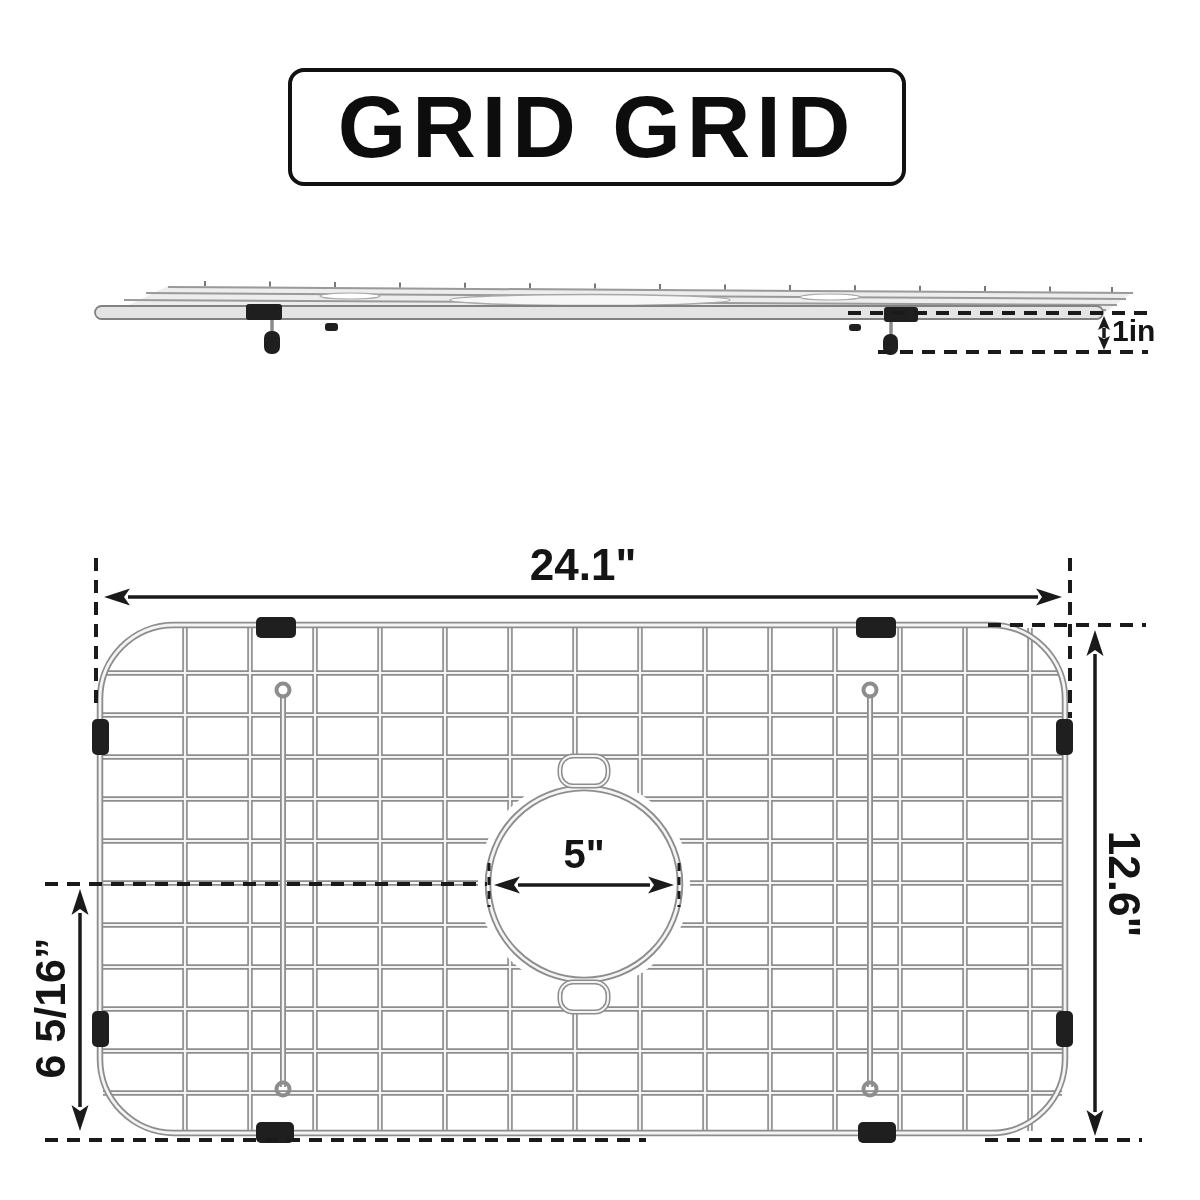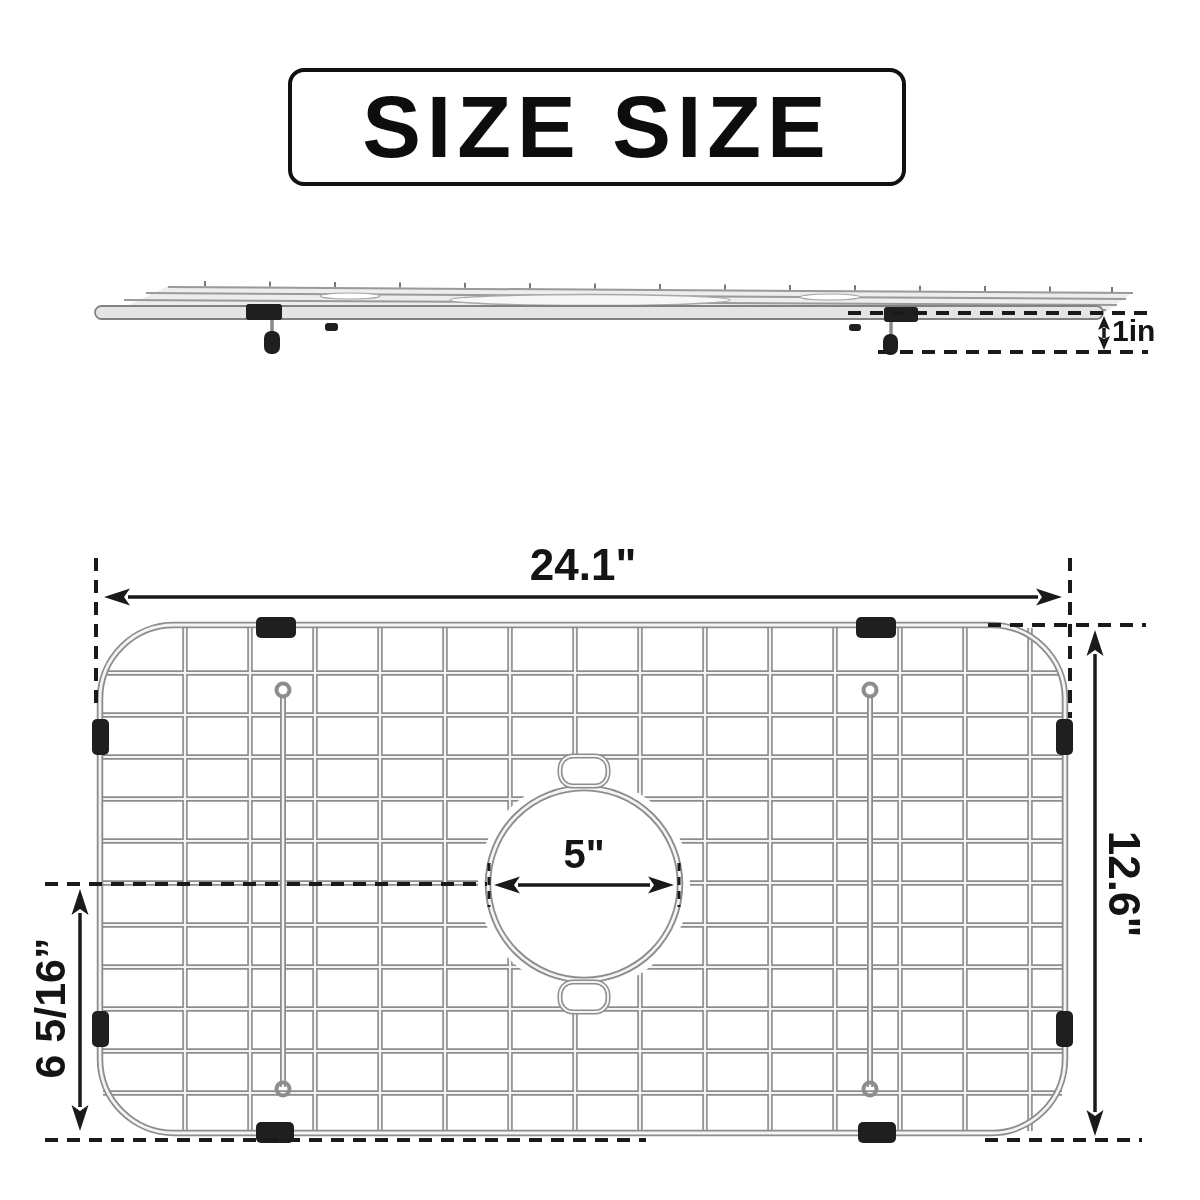--- a/index.html
+++ b/index.html
@@ -133,21 +133,21 @@
       <polygon points="80,889 71.5,915 80,909 88.5,915" fill="#1a1a1a"></polygon>
       <polygon points="80,1131 71.5,1105 80,1111 88.5,1105" fill="#1a1a1a"></polygon>
 
       <line x1="518" y1="885" x2="650" y2="885" stroke="#1a1a1a" stroke-width="3.5"></line>
       <polygon points="494,885 520,876.5 514,885 520,893.5" fill="#1a1a1a"></polygon>
       <polygon points="674,885 648,876.5 654,885 648,893.5" fill="#1a1a1a"></polygon>
     </g>
   </svg>
 
   <div class="title-box">
-    <span class="title-text">SIZE SIZE</span>
+    <span class="title-text">GRID GRID</span>
   </div>
 
   <div class="label dim-width">24.1"</div>
 
   <div class="label dim-height">12.6"</div>
 
   <div class="label dim-offset">6 5/16”</div>
 
   <div class="label dim-hole">5"</div>
 

